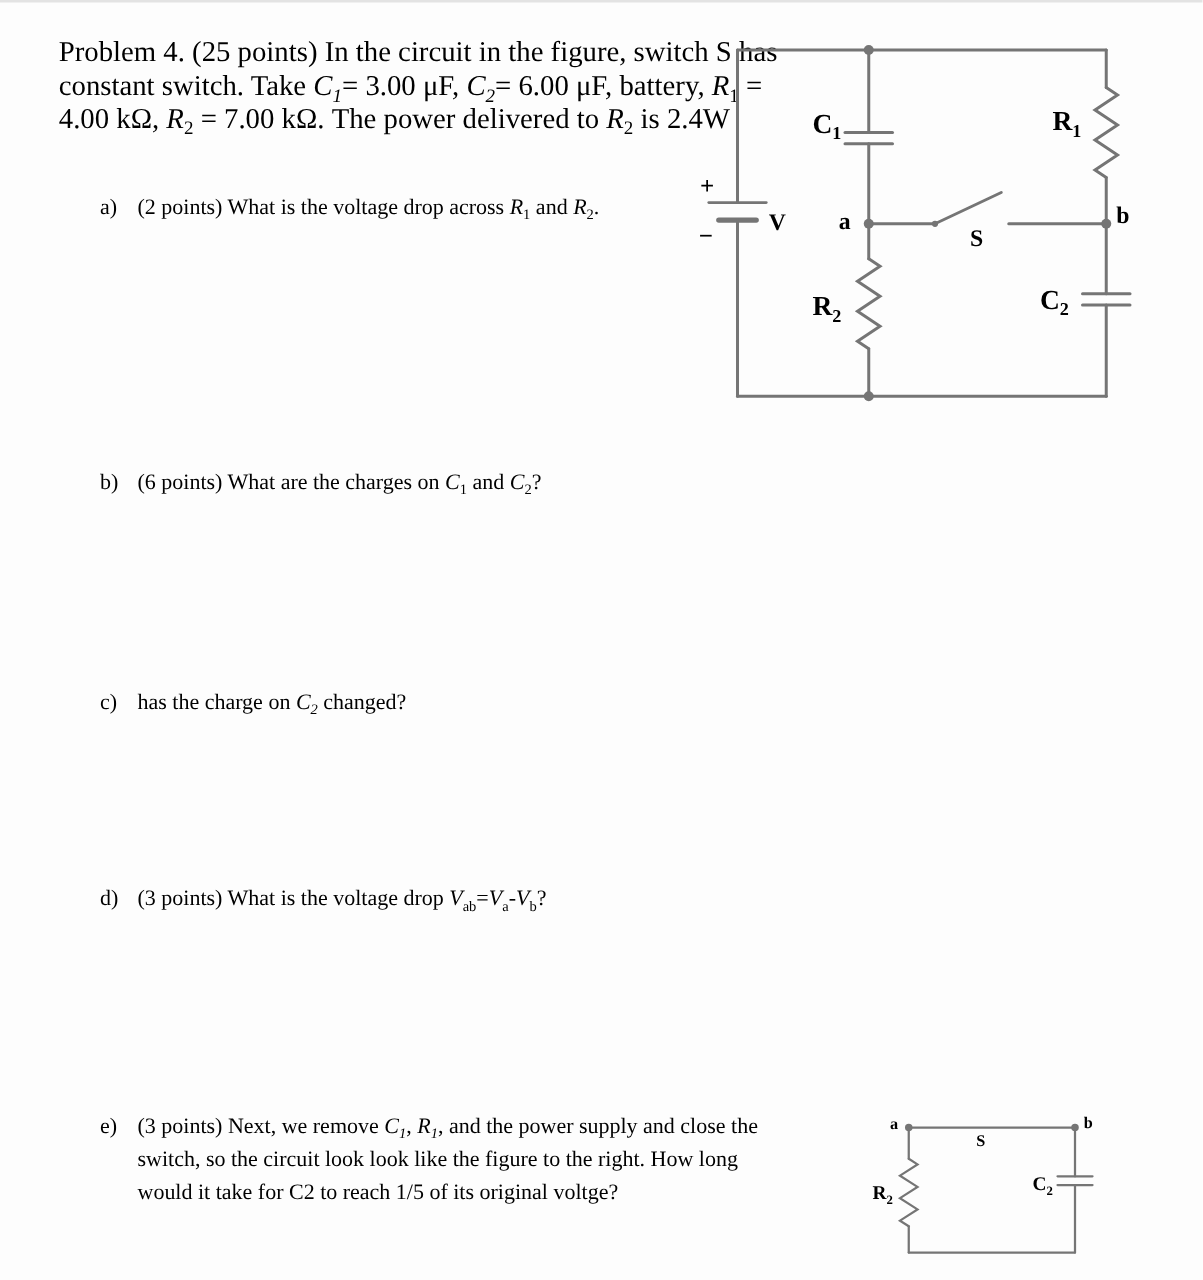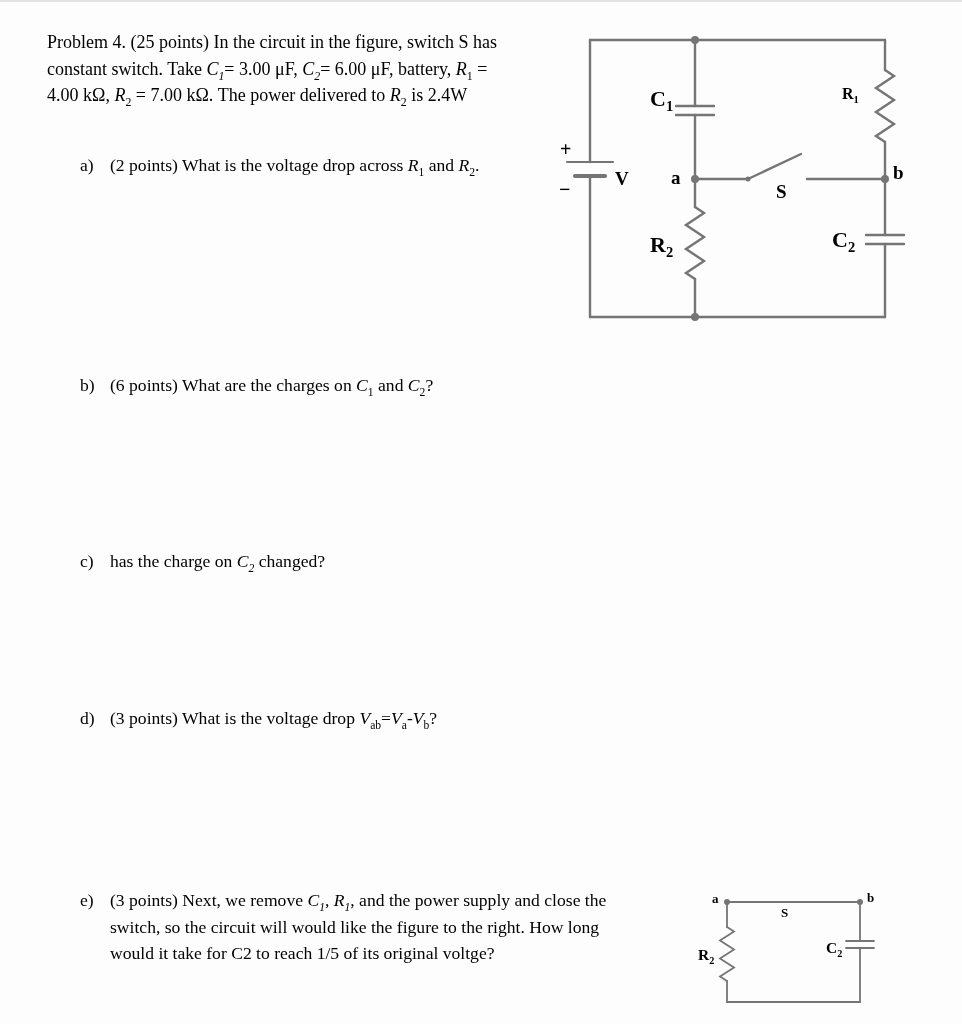--- a/index.html
+++ b/index.html
@@ -12,21 +12,21 @@
   }
   .page {
     position: relative;
     width: 962px; height: 1024px;
     background: #fdfdfd;
     overflow: hidden;
     border-top: 2px solid #e3e3e3;
   }
   .textblock {
     position: absolute;
-    font-size: 18px;
+    font-size: 23px;
     line-height: 26.5px;
     white-space: nowrap;
   }
   .part {
     position: absolute;
     display: flex;
     font-size: 17.6px;
     line-height: 26.5px;
     white-space: nowrap;
   }
@@ -79,21 +79,21 @@
     <div class="part-label">d)</div>
     <div class="part-lines">
       <div><span>(3 points) What is the voltage drop </span><span class="it">V</span><sub>ab</sub><span>=</span><span class="it">V</span><sub>a</sub><span>-</span><span class="it">V</span><sub>b</sub><span>?</span></div>
     </div>
   </div>
 
   <div class="part" style="left:80px; top:885px;">
     <div class="part-label">e)</div>
     <div class="part-lines">
       <div><span>(3 points) Next, we remove </span><span class="it">C</span><sub class="it">1</sub><span>, </span><span class="it">R</span><sub class="it">1</sub><span>, and the power supply and close the</span></div>
-      <div><span>switch, so the circuit will would like the figure to the right. How long</span></div>
+      <div><span>switch, so the circuit look look like the figure to the right. How long</span></div>
       <div><span>would it take for C2 to reach 1/5 of its original voltge?</span></div>
     </div>
   </div>
 
   <div class="figure" style="left:555px; top:25px; width:365px; height:300px;">
     <svg width="365" height="300" viewBox="0 0 365 300">
       <g fill="none" stroke="#757575" stroke-width="2.4" stroke-linecap="round">
         <path d="M35,13 H330"></path>
         <path d="M35,13 V135"></path>
         <path d="M12,135 H58" stroke-width="2.2"></path>
@@ -121,21 +121,21 @@
         <circle cx="140" cy="290" r="4"></circle>
         <circle cx="140" cy="152" r="4"></circle>
         <circle cx="330" cy="152" r="4"></circle>
         <circle cx="193" cy="152" r="2.5"></circle>
       </g>
     </svg>
     <span class="figlabel bold" style="left:5px; top:112px; font-size:20px;">+</span>
     <span class="figlabel bold" style="left:4px; top:152px; font-size:20px;">−</span>
     <span class="figlabel bold" style="left:60px; top:142px; font-size:19px;">V</span>
     <span class="figlabel" style="left:95px; top:61px; font-size:22px;"><span>C</span><sub>1</sub></span>
-    <span class="figlabel" style="left:287px; top:59px; font-size:16px;"><span>R</span><sub>1</sub></span>
+    <span class="figlabel" style="left:287px; top:59px; font-size:22px;"><span>R</span><sub>1</sub></span>
     <span class="figlabel" style="left:116px; top:141px; font-size:19px;">a</span>
     <span class="figlabel" style="left:221px; top:155px; font-size:19px;">S</span>
     <span class="figlabel" style="left:338px; top:136px; font-size:19px;">b</span>
     <span class="figlabel" style="left:95px; top:207px; font-size:22px;"><span>R</span><sub>2</sub></span>
     <span class="figlabel" style="left:277px; top:202px; font-size:22px;"><span>C</span><sub>2</sub></span>
   </div>
 
   <div class="figure" style="left:695px; top:885px; width:190px; height:130px;">
     <svg width="190" height="130" viewBox="0 0 190 130">
       <g fill="none" stroke="#757575" stroke-width="1.8" stroke-linecap="round">

